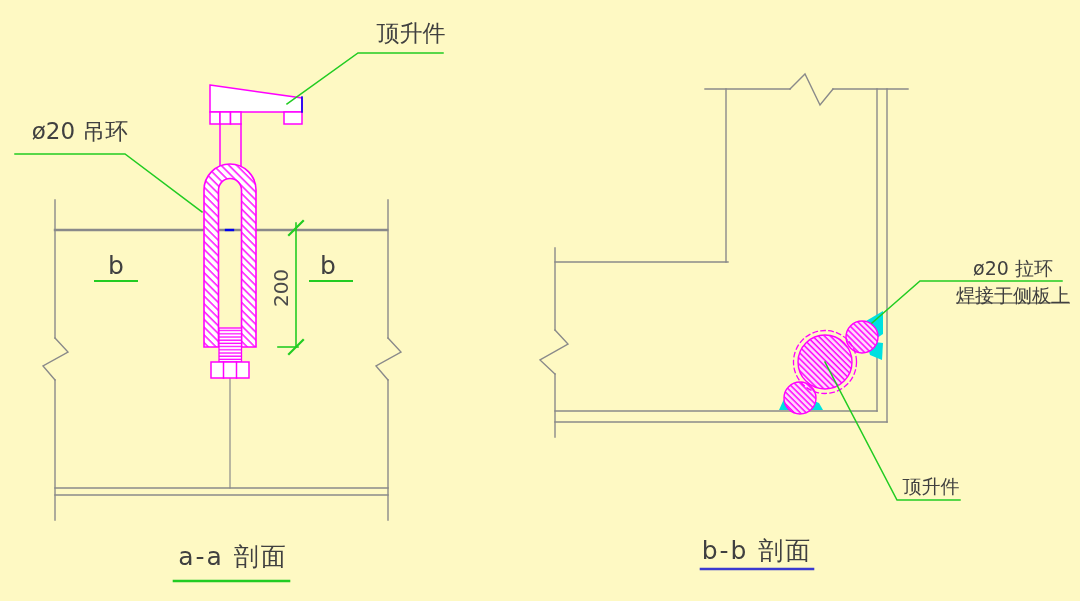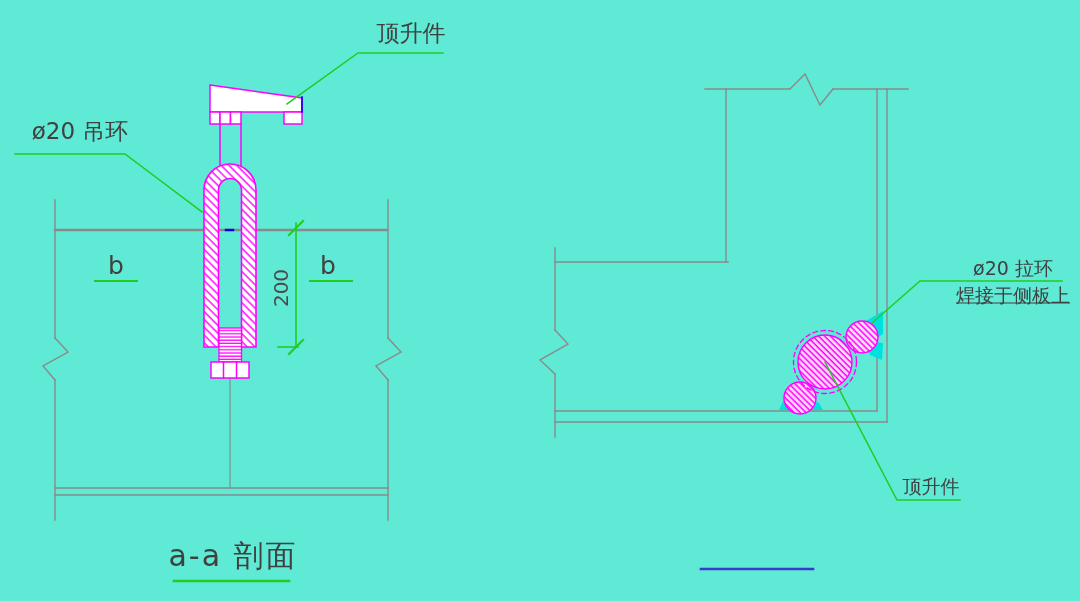--- a/index.html
+++ b/index.html
@@ -1,29 +1,29 @@
 <!DOCTYPE html>
 <html><head>
 <meta charset="utf-8">
 <style>
   html,body{margin:0;padding:0;background:#ffffff;}
   #canvas{
-    position:relative;width:1080px;height:601px;background:#5eead4;overflow:hidden;
+    position:relative;width:1080px;height:601px;background:#fef9c3;overflow:hidden;
     font-family:"DejaVu Sans","Liberation Sans",sans-serif;
   }
   #canvas svg{position:absolute;left:0;top:0;}
   .lbl{
     position:absolute;transform:translate(-50%,-50%);
     color:#404040;white-space:nowrap;line-height:1;
     font-family:"DejaVu Sans","Liberation Sans",sans-serif;
   }
   .lbl.s24{font-size:23px;}
   .lbl.s20{font-size:19px;}
   .lbl.s26{font-size:25px;}
-  .lbl.title{font-size:30px;letter-spacing:2px;}
+  .lbl.title{font-size:25px;letter-spacing:2px;}
   .lbl.rot{transform:translate(-50%,-50%) rotate(-90deg);font-size:20px;color:#4a4a4a;}
 </style>
 </head>
 <body>
 
 <div id="canvas">
 
   <svg width="1080" height="601" viewBox="0 0 1080 601">
     <defs>
       <pattern id="hatch" patternUnits="userSpaceOnUse" width="5.5" height="5.5" patternTransform="rotate(-45)">
@@ -152,14 +152,15 @@
   <div class="lbl rot" style="left:281px;top:288px;">200</div>
 
   <div class="lbl title" style="left:233px;top:556px;">a-a 剖面</div>
 
   <div class="lbl s20" style="left:1013px;top:268px;text-align:center;">ø20 拉环</div>
 
   <div class="lbl s20" style="left:1013px;top:295px;text-decoration:underline;">焊接于侧板上</div>
 
   <div class="lbl s20" style="left:931px;top:486px;">顶升件</div>
 
+  <div class="lbl title" style="left:757px;top:550px;">b-b 剖面</div>
 
 </div>
 
 </body></html>

